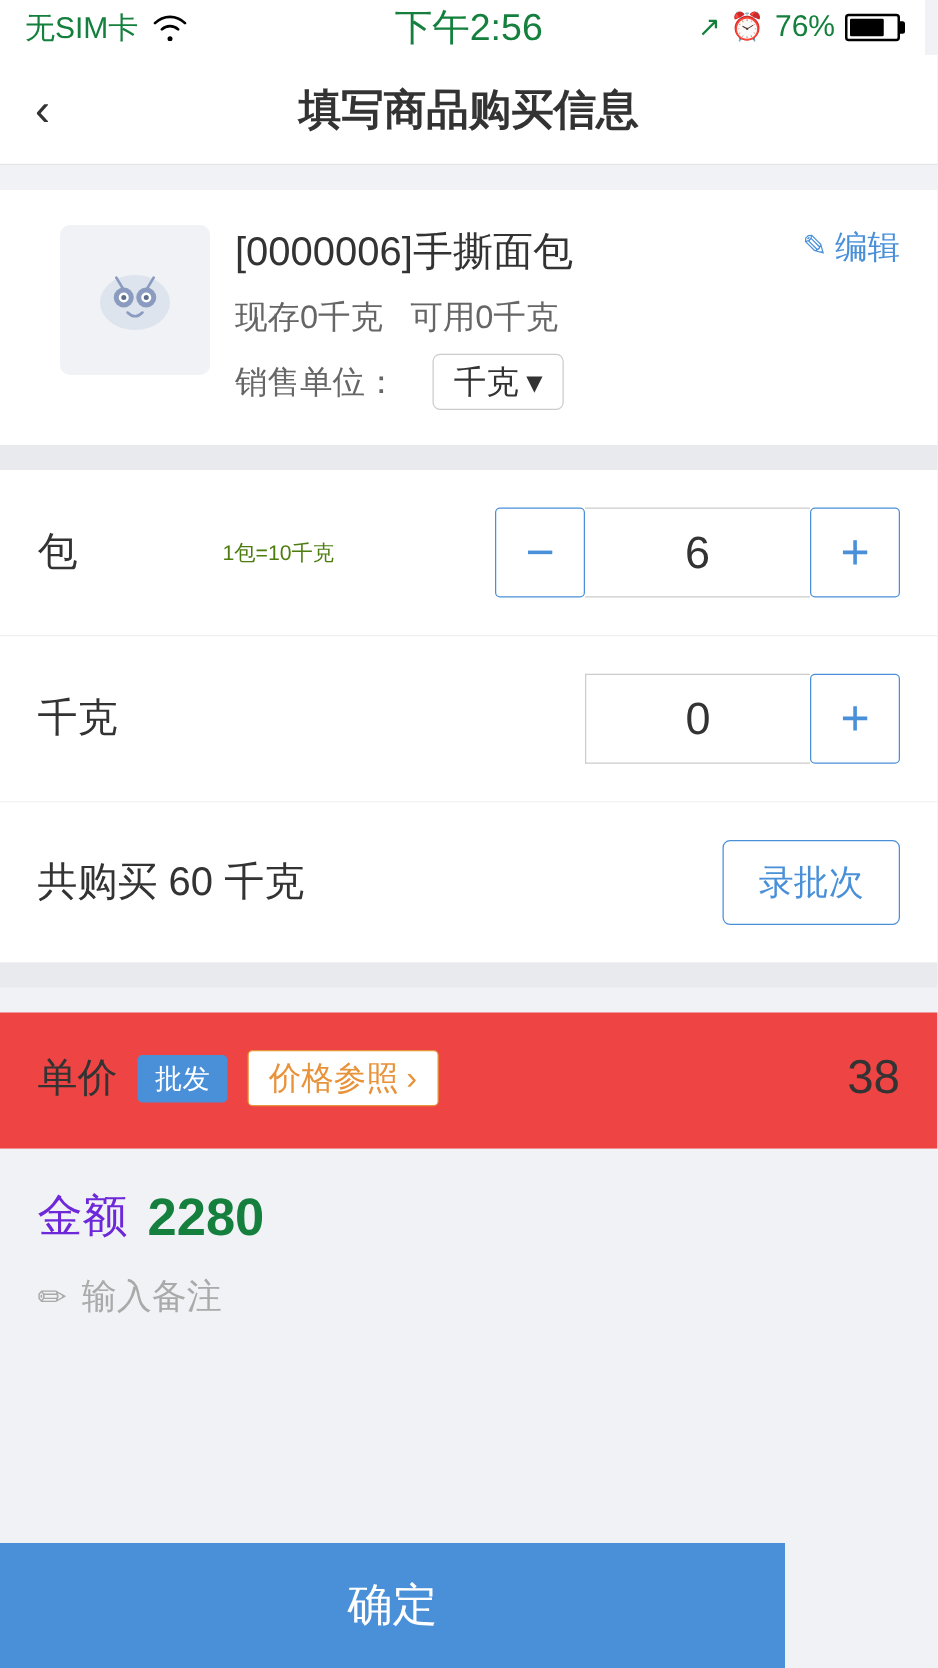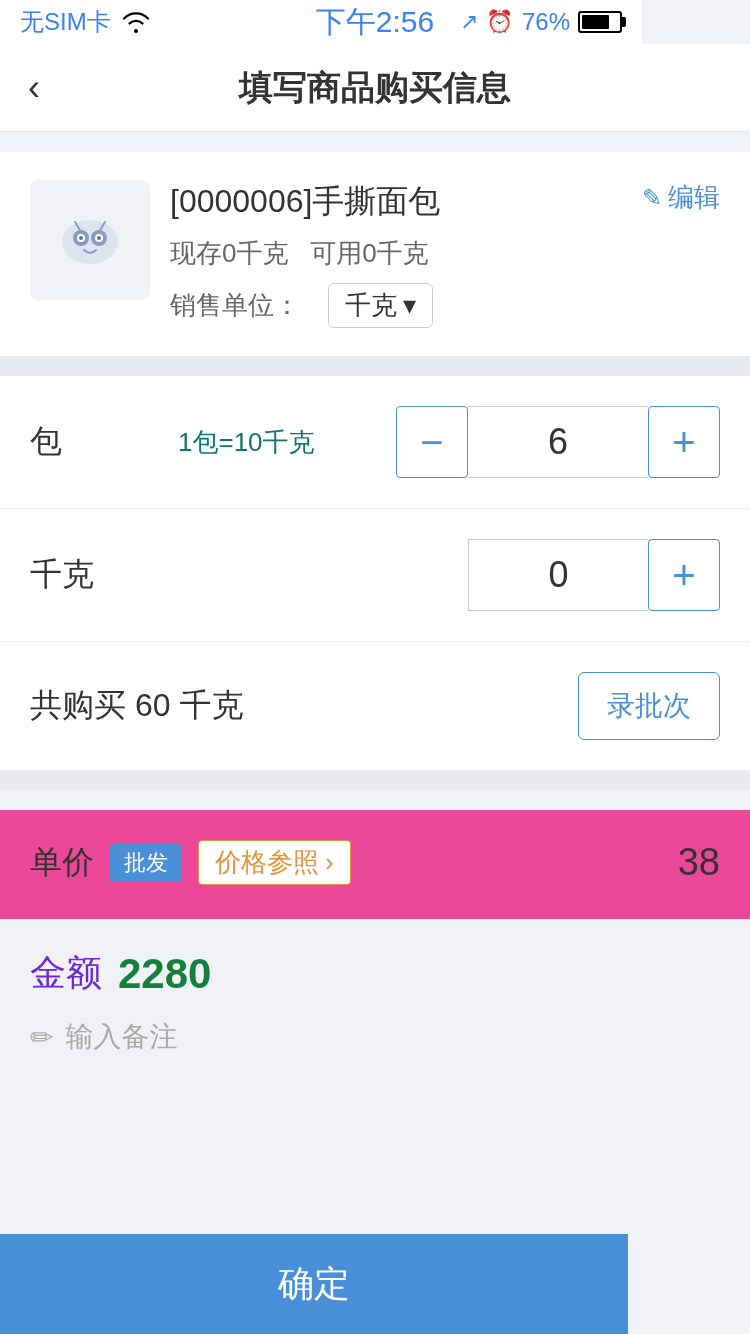--- a/index.html
+++ b/index.html
@@ -8,29 +8,29 @@
       width: 750px;
       min-height: 1334px;
       font-family: -apple-system, "PingFang SC", "Helvetica Neue", Arial, sans-serif;
       background: #f0f2f5;
       font-size: 28px;
       color: #333;
     }
 
     
     .status-bar {
-      width: 642px;
+      width: 740px;
       height: 44px;
       background: #fff;
       display: flex;
       align-items: center;
       justify-content: space-between;
       padding: 0 20px;
       font-size: 26px;
-      color: #3b82f6;
+      color: #15803d;
     }
     .status-left {
       display: flex;
       align-items: center;
       gap: 10px;
       font-size: 24px;
     }
     .status-center {
       font-size: 30px;
       font-weight: 500;
@@ -93,21 +93,21 @@
     .nav-title {
       font-size: 34px;
       font-weight: 600;
       color: #333;
     }
 
     
     .product-card {
       background: #fff;
       margin-top: 20px;
-      padding: 28px 30px;
+      padding: 28px 48px;
       display: flex;
       align-items: flex-start;
       gap: 20px;
       position: relative;
     }
     .product-img {
       width: 120px;
       height: 120px;
       background: #f0f2f5;
       border-radius: 8px;
@@ -179,22 +179,22 @@
       padding: 30px;
       border-bottom: 1px solid #f0f0f0;
     }
     .input-label {
       font-size: 32px;
       color: #333;
       width: 140px;
       flex-shrink: 0;
     }
     .input-hint {
-      font-size: 26px;
-      color: #0f766e;
+      font-size: 17px;
+      color: #4d7c0f;
       margin-left: 8px;
     }
     .quantity-control {
       display: flex;
       align-items: center;
       margin-left: auto;
       gap: 0;
     }
     .qty-btn {
       width: 72px;
@@ -241,21 +241,21 @@
       color: #4a90d9;
       background: #fff;
       border-radius: 6px;
       padding: 14px 28px;
       font-size: 28px;
       cursor: pointer;
     }
 
     
     .price-section {
-      background: #ec4899;
+      background: #ef4444;
       margin-top: 20px;
       padding: 30px;
     }
     .price-row {
       display: flex;
       align-items: center;
       gap: 16px;
       margin-bottom: 4px;
     }
     .price-label {

